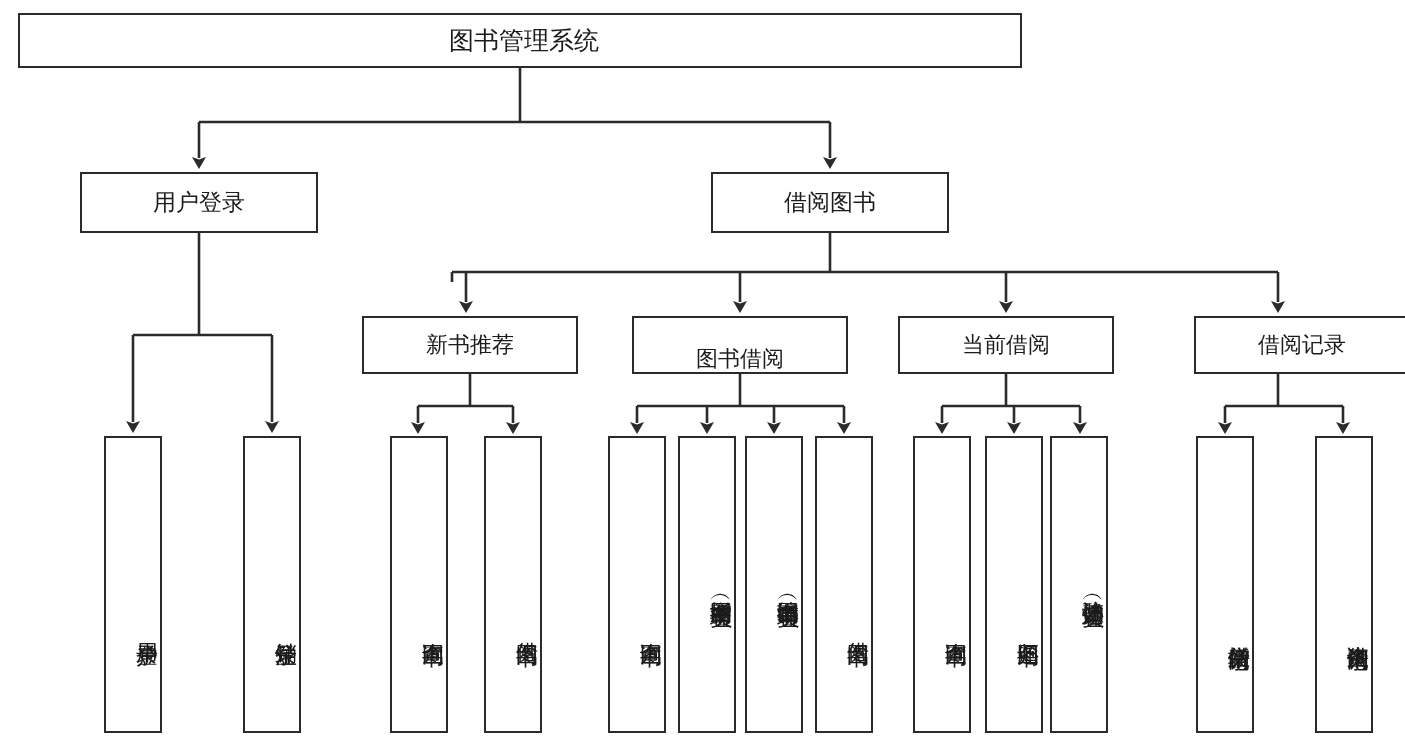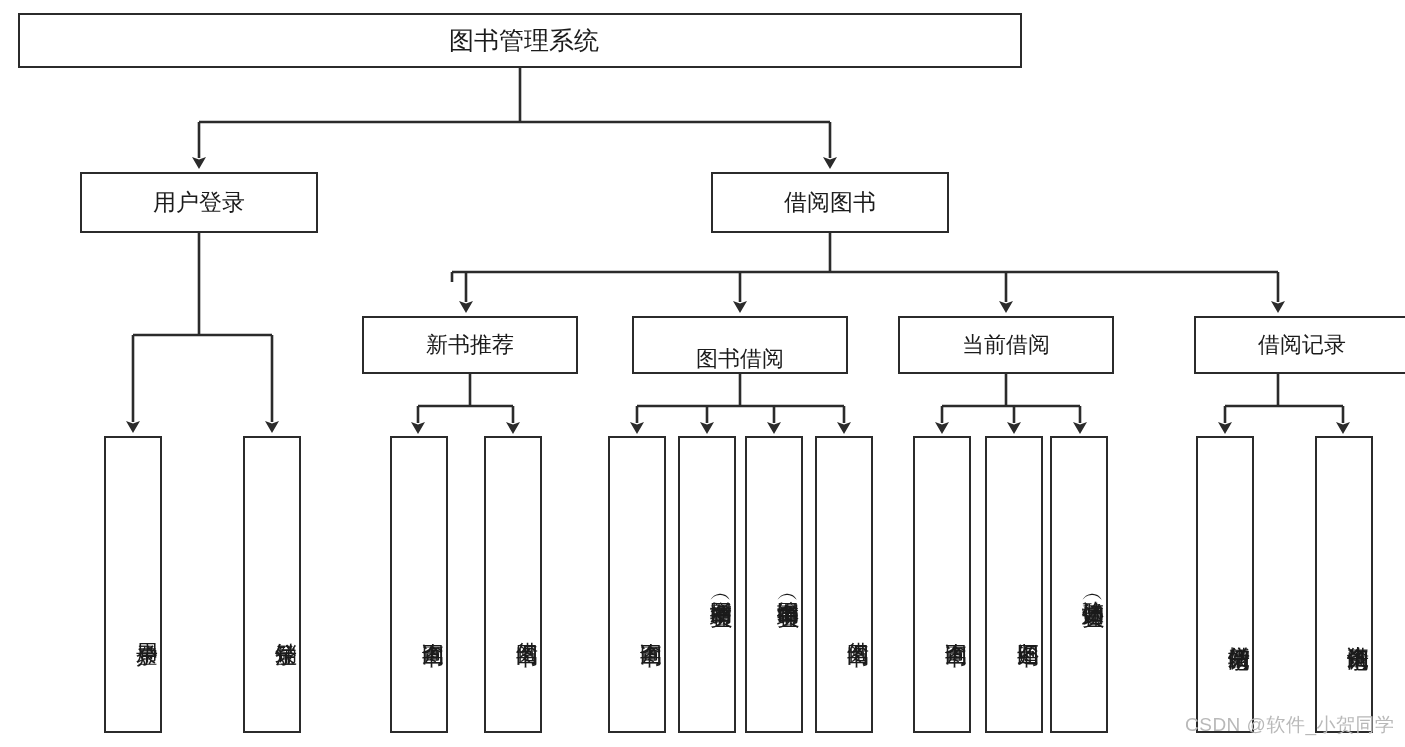--- a/index.html
+++ b/index.html
@@ -194,15 +194,14 @@
     <span class="lbl">确认归还（管理员）</span>
   </div>
 
   <div class="node leaf midshort" style="left:1196px; top:436px; width:58px; height:297px;">
     <span class="lbl">新增借阅记录</span>
   </div>
   <div class="node leaf midshort" style="left:1315px; top:436px; width:58px; height:297px;">
     <span class="lbl">查询借阅记录</span>
   </div>
 
-  <div class="watermark">CSDN @软件_小贺同学</div>
 
 </div>
 
 </body></html>

